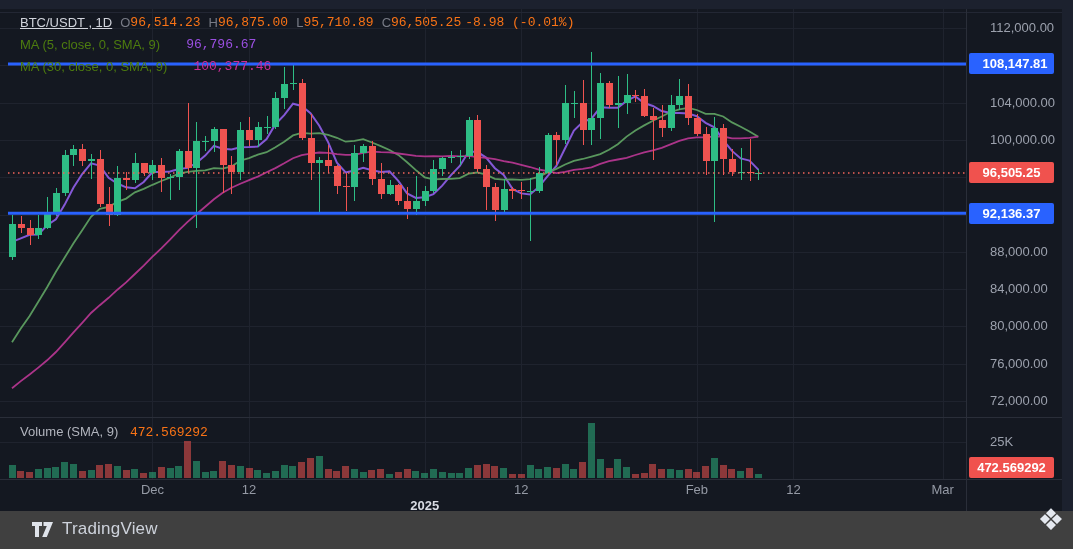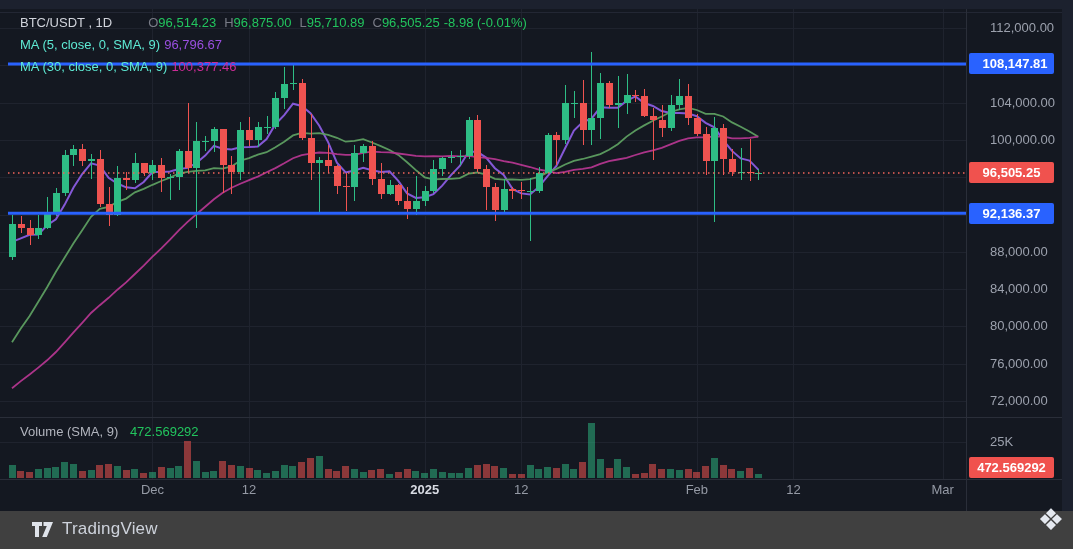--- a/index.html
+++ b/index.html
@@ -9,26 +9,26 @@
     background:#1c212e;
     font-family:"Liberation Sans", sans-serif;
     -webkit-font-smoothing:antialiased;
   }
   .chart-widget { position:absolute; left:0; top:0; width:1062px; height:511px; background:#141821; }
   #chart-svg { position:absolute; left:0; top:0; z-index:1; }
 
   
   .legend { position:absolute; left:20px; top:11px; z-index:6; font-size:13px; color:#b2b5be; }
   .legend-row { height:22px; display:flex; align-items:center; white-space:nowrap; }
-  .sym { color:#d1d4dc; margin-right:28px; }
+  .sym { color:#d1d4dc; margin-right:0;text-decoration:underline; }
   .ohlc-key { color:#787b86; margin-left:8px; }
-  .red-text { color:#22c55e; }
+  .red-text { color:#f97316;font-family:Liberation Mono, monospace; }
   .chg { margin-left:4px; }
-  .ma-label { color:#5eead4; margin-right:4px; }
-  .ma-value { font-weight:400; }
+  .ma-label { color:#4d7c0f; margin-right:26px; }
+  .ma-value { font-weight:400;font-family:Liberation Mono, monospace; }
 
   .vol-legend { position:absolute; left:20px; top:424px; z-index:6; font-size:13px; color:#b2b5be; white-space:nowrap; }
   .vol-legend .v { margin-left:8px; }
 
   
   .price-axis { position:absolute; left:966px; top:0; width:96px; height:511px; z-index:5; }
   .tick-plain { position:absolute; left:0; width:96px; padding-left:24px; height:16px; line-height:16px;
                 font-size:13px; color:#9ca1ad; }
   .tick-box { position:absolute; left:3px; width:85px; height:21px; line-height:21px; text-align:center;
               font-size:13px; font-weight:700; color:#fff; border-radius:2px; }
@@ -386,21 +386,21 @@
       <div class="tick-plain" style="top: 393px;">72,000.00</div>
       <div class="tick-box" style="top: 53.4217px; background: rgb(41, 98, 255); padding-left: 7px;">108,147.81</div>
       <div class="tick-box" style="top: 202.728px; background: rgb(41, 98, 255);">92,136.37</div>
       <div class="tick-box" style="top: 161.989px; background: rgb(240, 82, 78);">96,505.25</div>
       <div class="tick-plain" style="top: 434px;">25K</div>
       <div class="tick-box" style="top: 456.5px; background: rgb(240, 82, 78);">472.569292</div>
     </div>
   <div id="time-axis" class="time-axis">
       <div class="time-tick" style="left: 152.48px;">Dec</div>
       <div class="time-tick" style="left: 249.06px;">12</div>
-      <div class="time-tick strong" style="left: 424.66px;">2025</div>
+      <div class="time-tick strong" style="left: 424.66px; margin-top: 16px;">2025</div>
       <div class="time-tick" style="left: 521.24px;">12</div>
       <div class="time-tick" style="left: 696.84px;">Feb</div>
       <div class="time-tick" style="left: 793.42px;">12</div>
       <div class="time-tick" style="left: 942.68px;">Mar</div>
     </div>
 </div>
 
 <div class="bottom-bar">
   <div class="brand">
     <svg width="22" height="15" viewBox="0 0 22 15">

